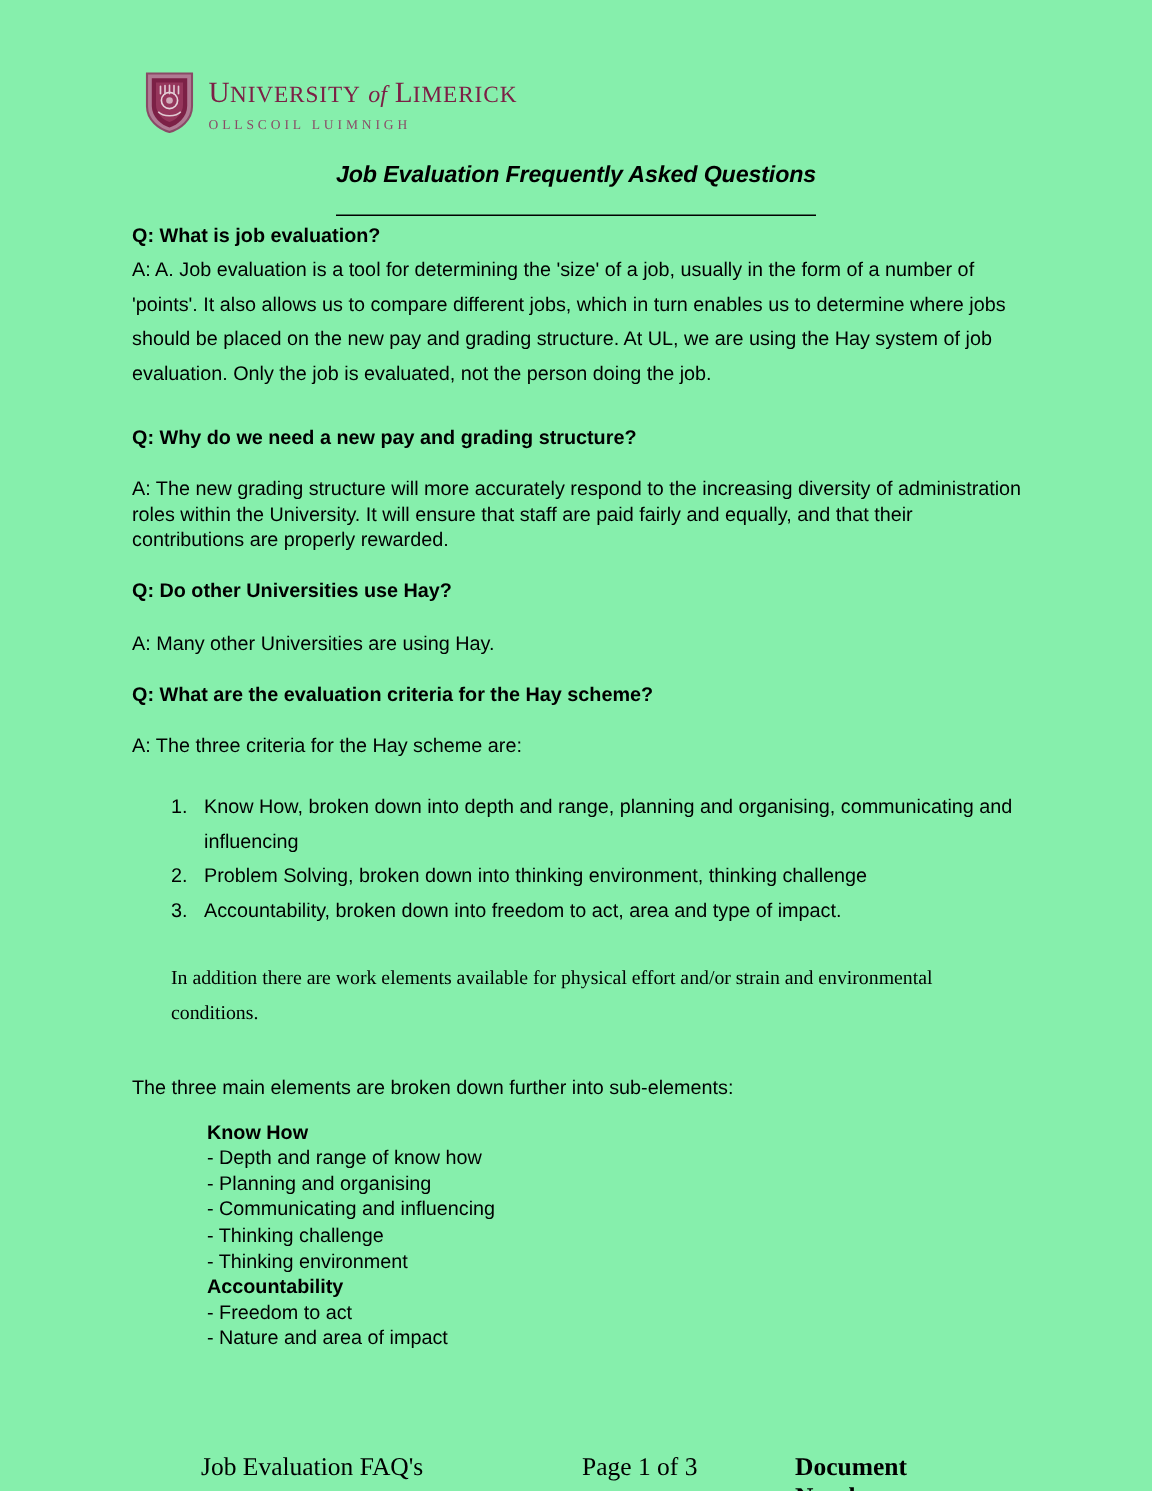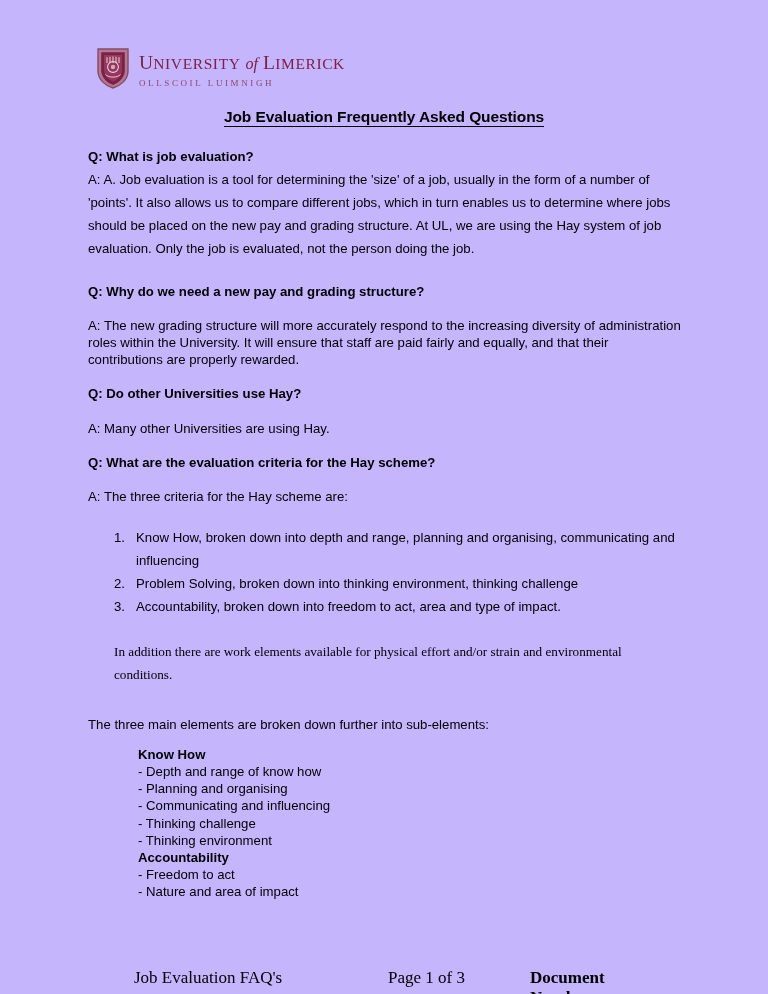--- a/index.html
+++ b/index.html
@@ -12,21 +12,21 @@
     height: 994px;
     position: relative;
     font-family: "Liberation Sans", sans-serif;
     color: #000000;
     overflow: hidden;
   }
 
   .page {
     position: absolute;
     inset: 0;
-    background: #c4b5fd;
+    background: #86efac;
   }
 
   
   .letterhead {
     position: absolute;
     left: 96px;
     top: 47px;
     display: flex;
     align-items: flex-start;
   }
@@ -76,21 +76,22 @@
     left: 0;
     right: 0;
     top: 108px;
     text-align: center;
     font-size: 15.5px;
     font-weight: bold;
     letter-spacing: -0.1px;
   }
   .doc-title span {
     border-bottom: 1.6px solid #000;
-    padding-bottom: 1px;
+    padding-bottom: 18px;
+    font-style: italic;
   }
 
   
   .body-col {
     position: absolute;
     left: 88px;
     top: 146px;
     width: 594px;
     font-size: 13.2px;
   }

